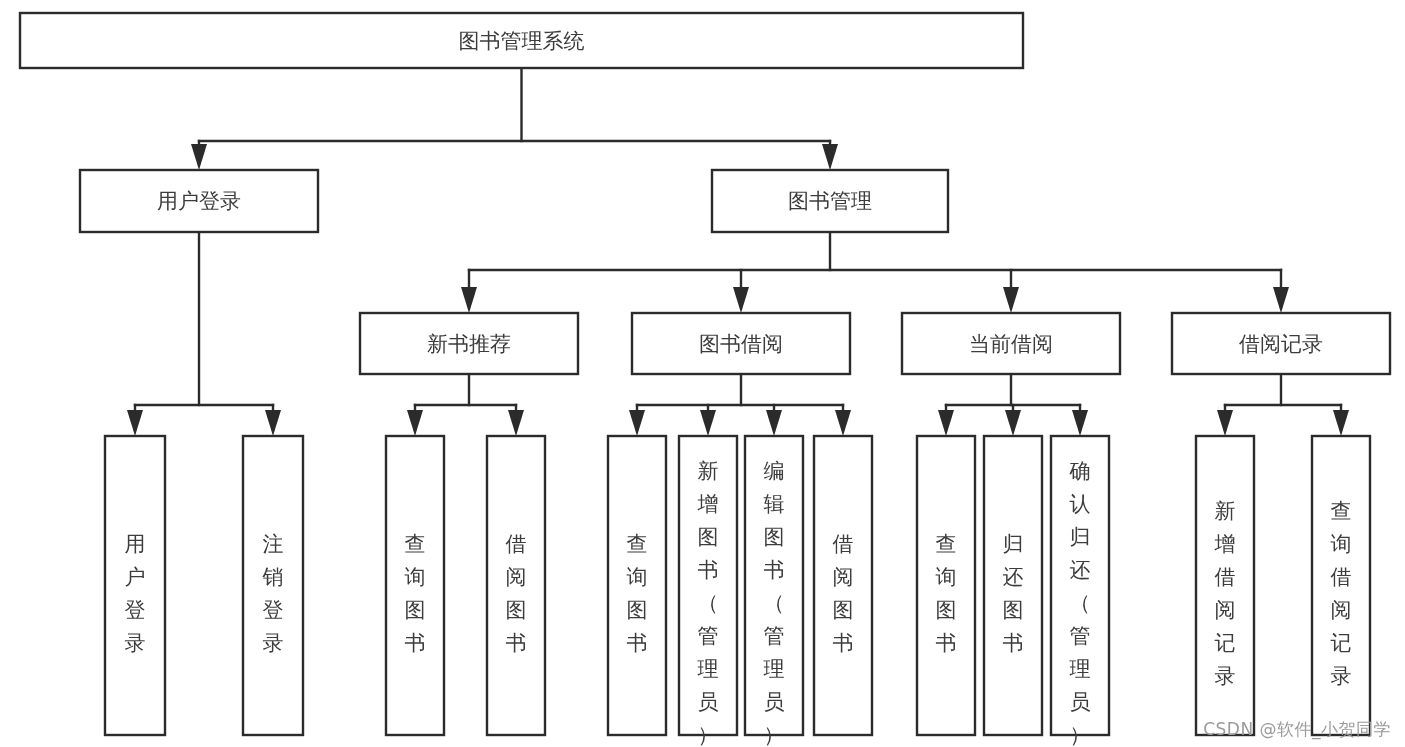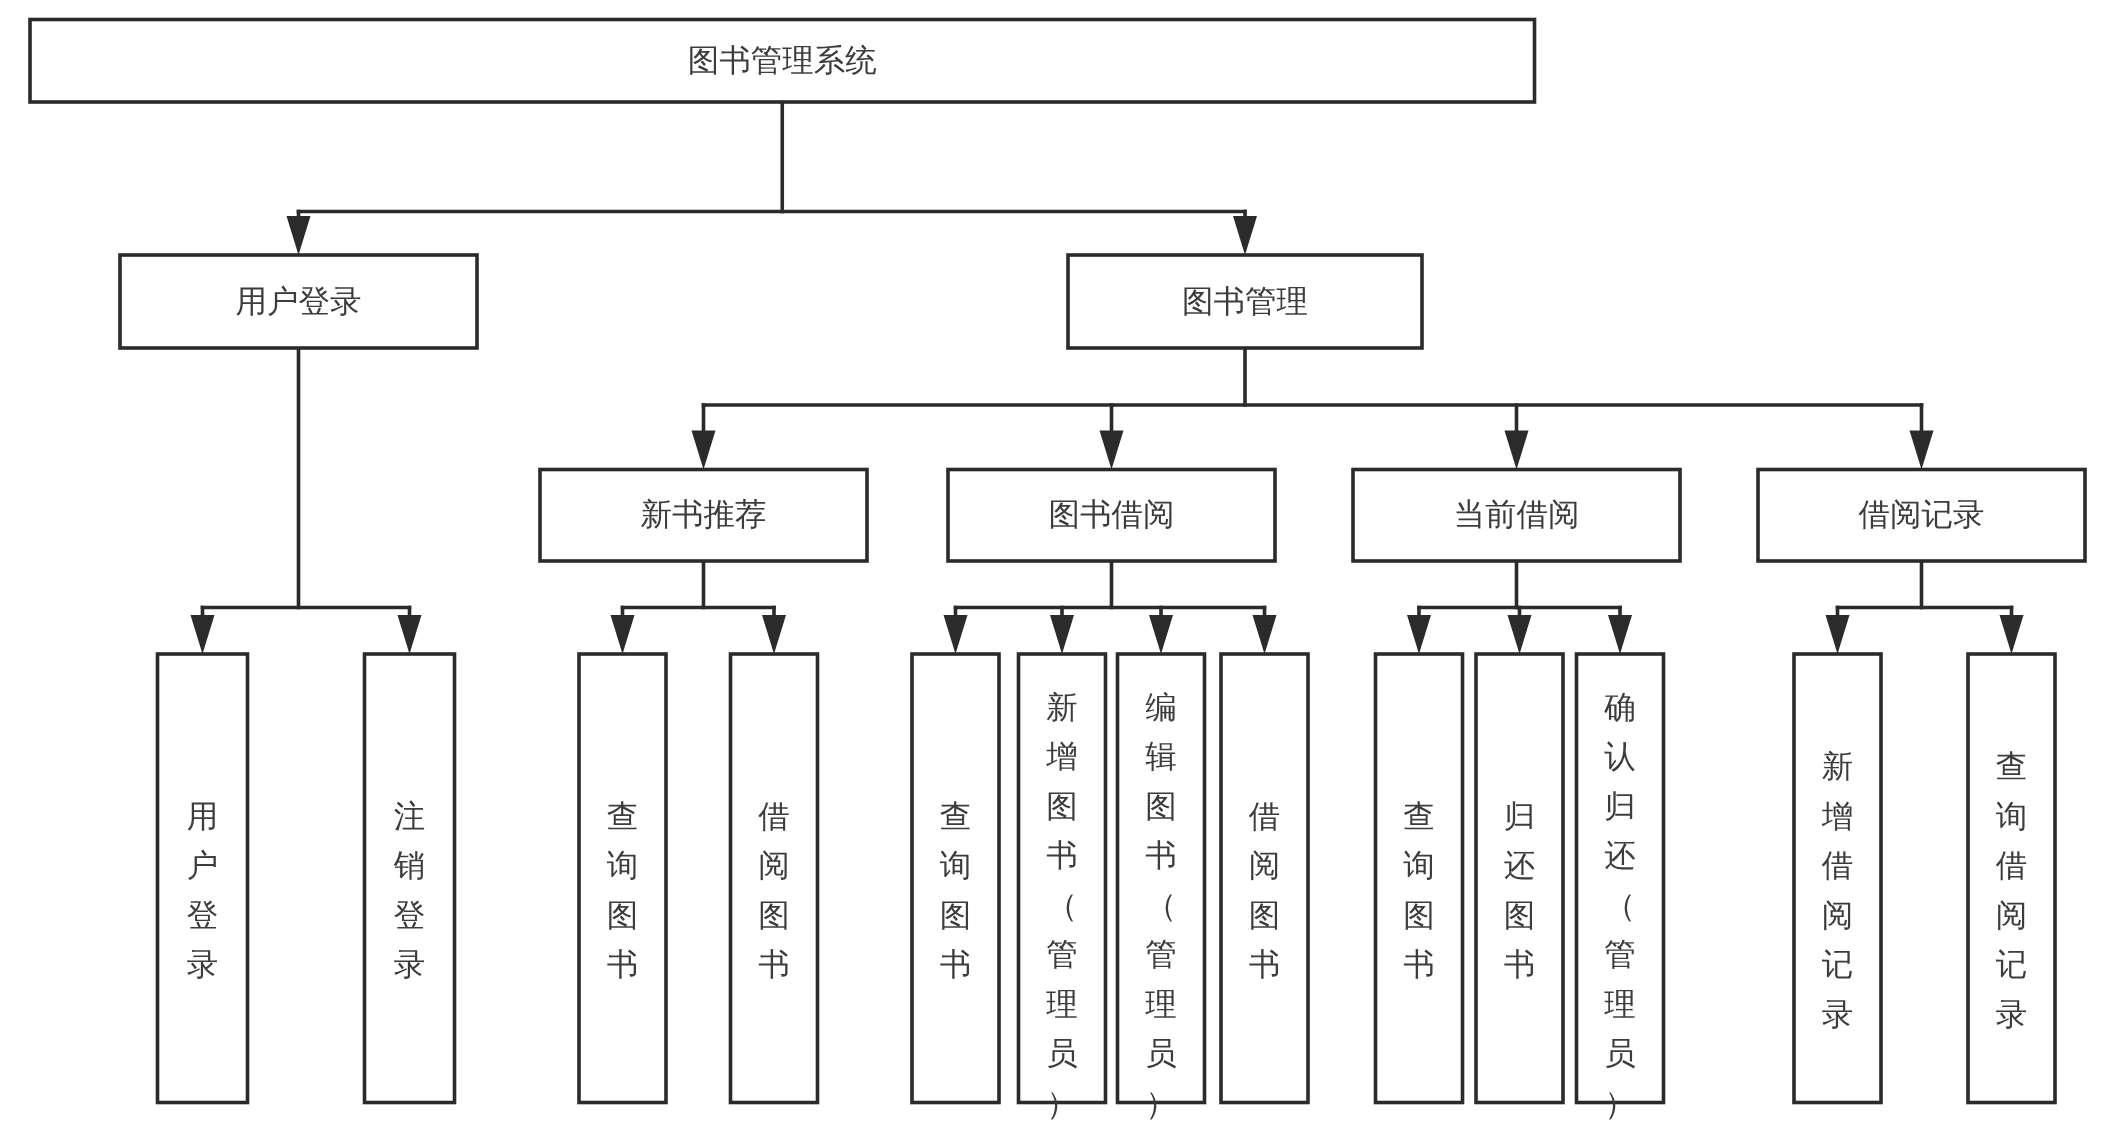--- a/index.html
+++ b/index.html
@@ -214,14 +214,15 @@
           <rect x="1196" y="436" width="58" height="299" class="node-box"></rect>
           <text x="1225" y="0" class="node-label vertical"><tspan x="1225" y="512.24">新</tspan><tspan x="1225" y="545.24">增</tspan><tspan x="1225" y="578.24">借</tspan><tspan x="1225" y="611.24">阅</tspan><tspan x="1225" y="644.24">记</tspan><tspan x="1225" y="677.24">录</tspan></text>
         </g>
         <g>
           <rect x="1312" y="436" width="58" height="299" class="node-box"></rect>
           <text x="1341" y="0" class="node-label vertical"><tspan x="1341" y="512.24">查</tspan><tspan x="1341" y="545.24">询</tspan><tspan x="1341" y="578.24">借</tspan><tspan x="1341" y="611.24">阅</tspan><tspan x="1341" y="644.24">记</tspan><tspan x="1341" y="677.24">录</tspan></text>
         </g>
       </g>
   </svg>
 
+  <div class="watermark">CSDN @软件_小贺同学</div>
 
 </div>
 
 </body></html>

